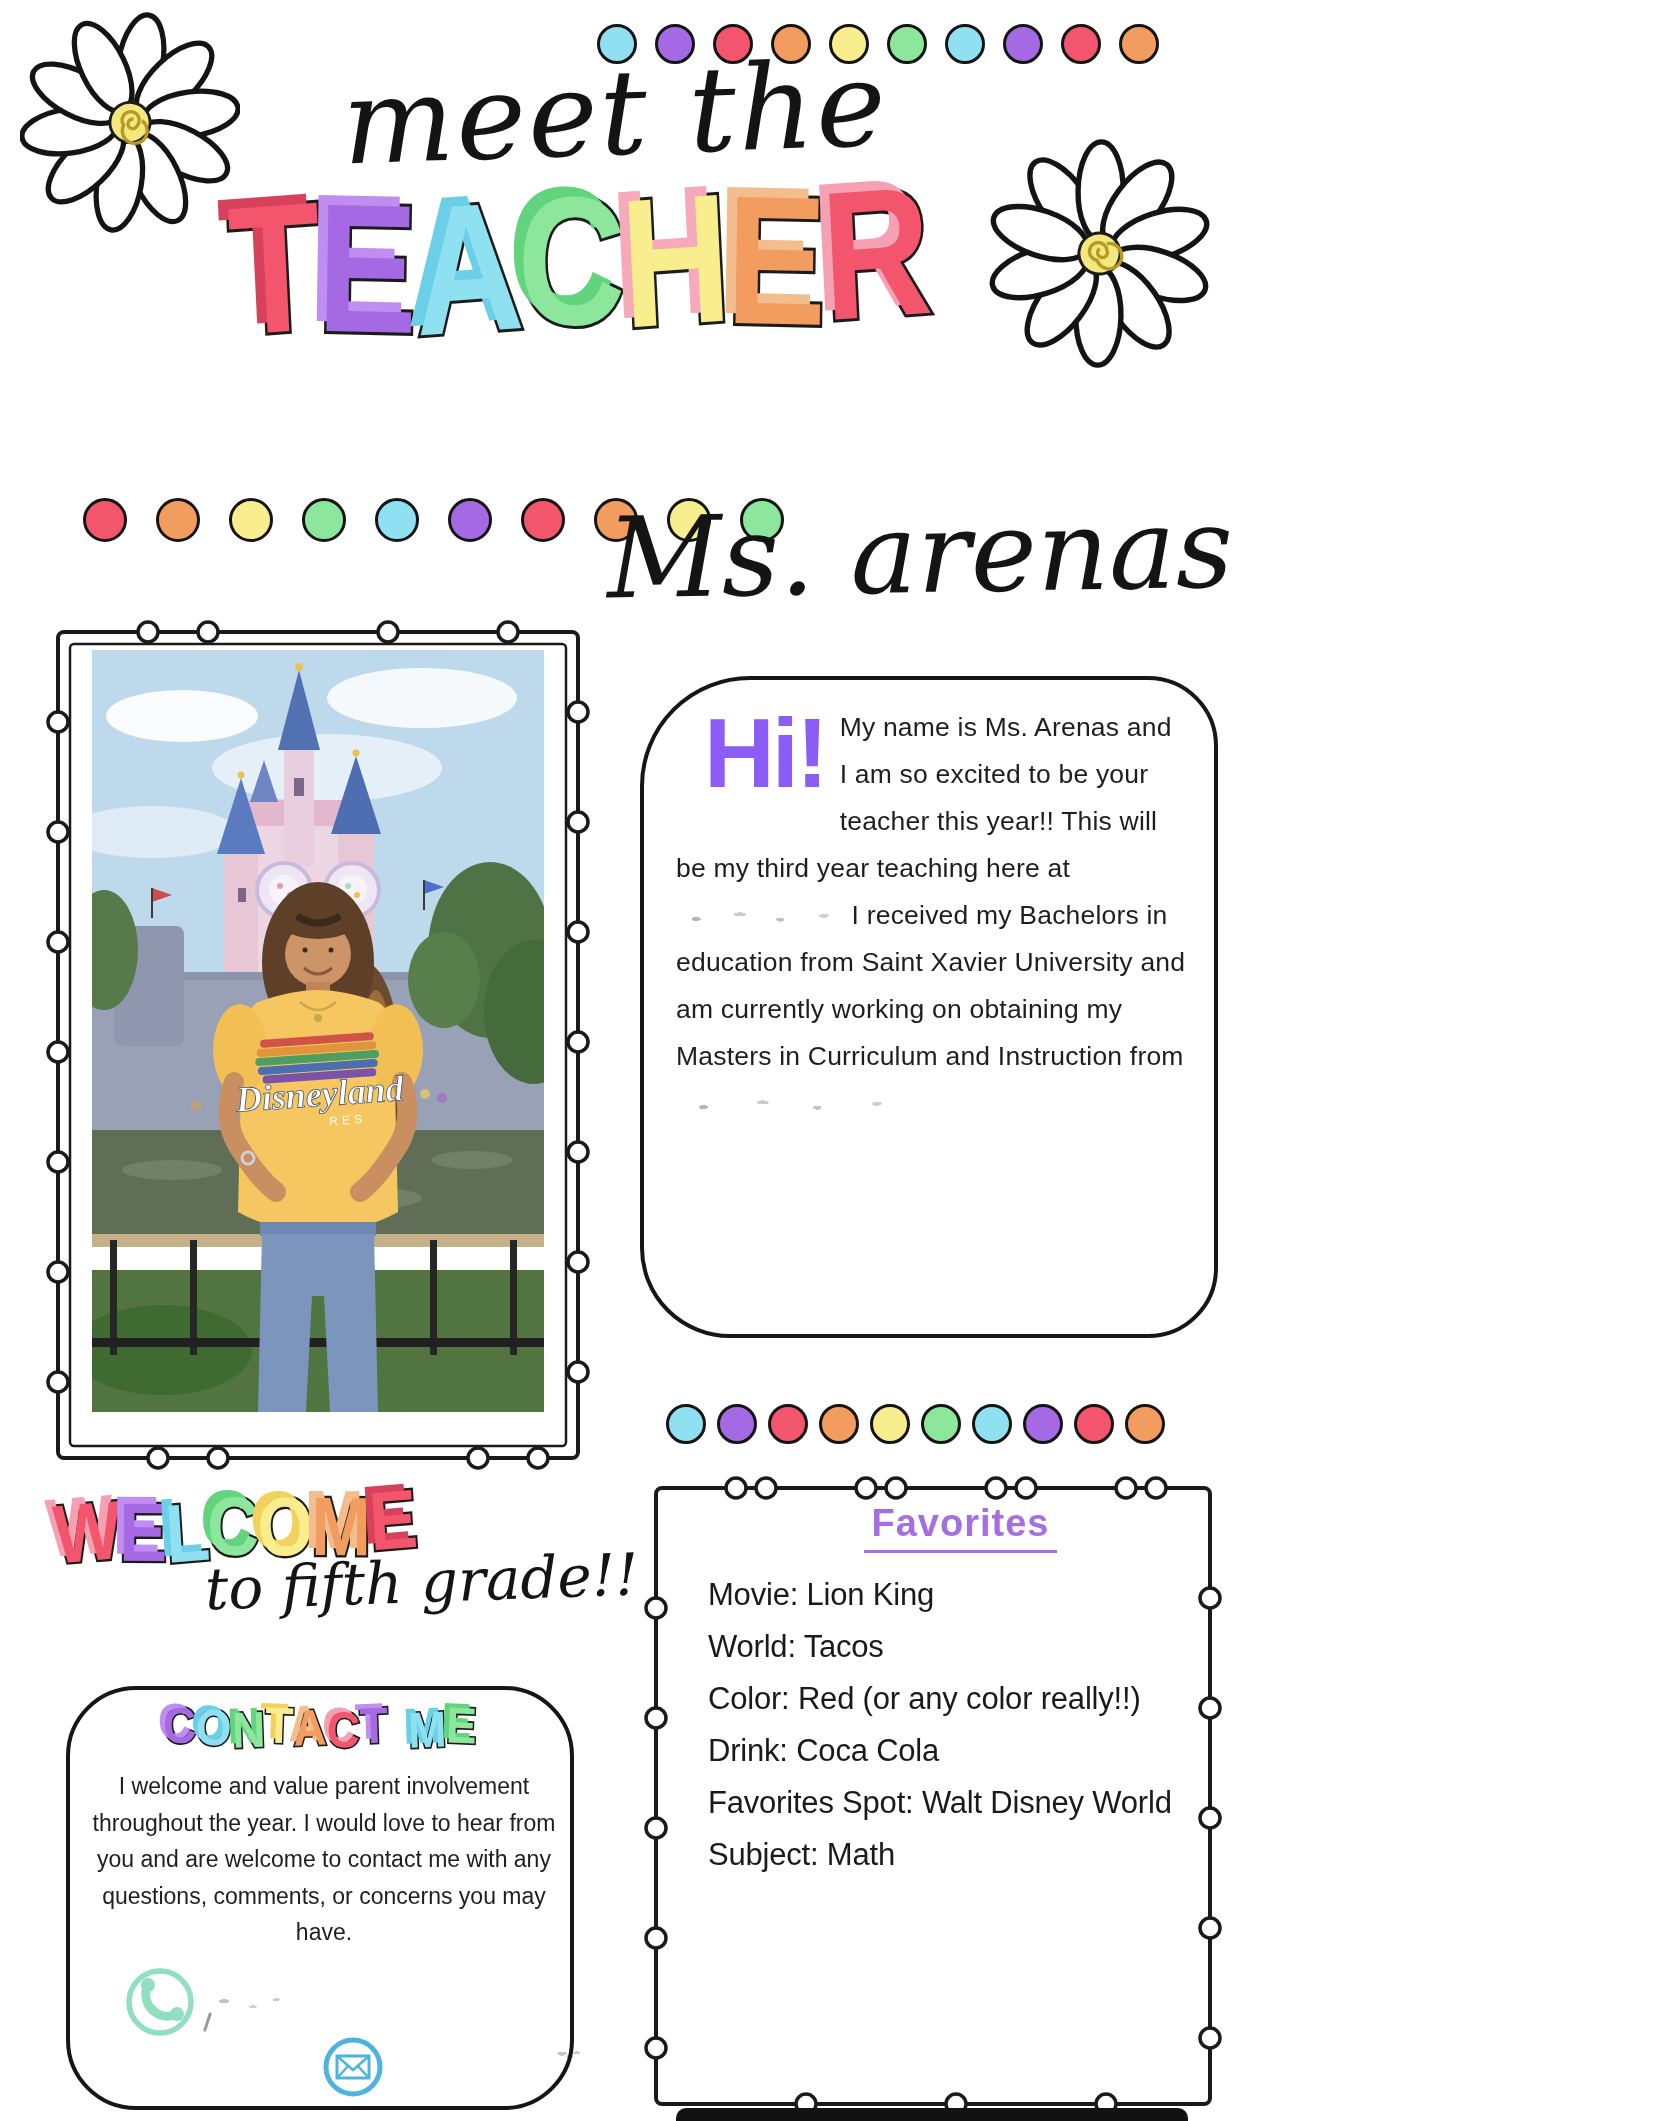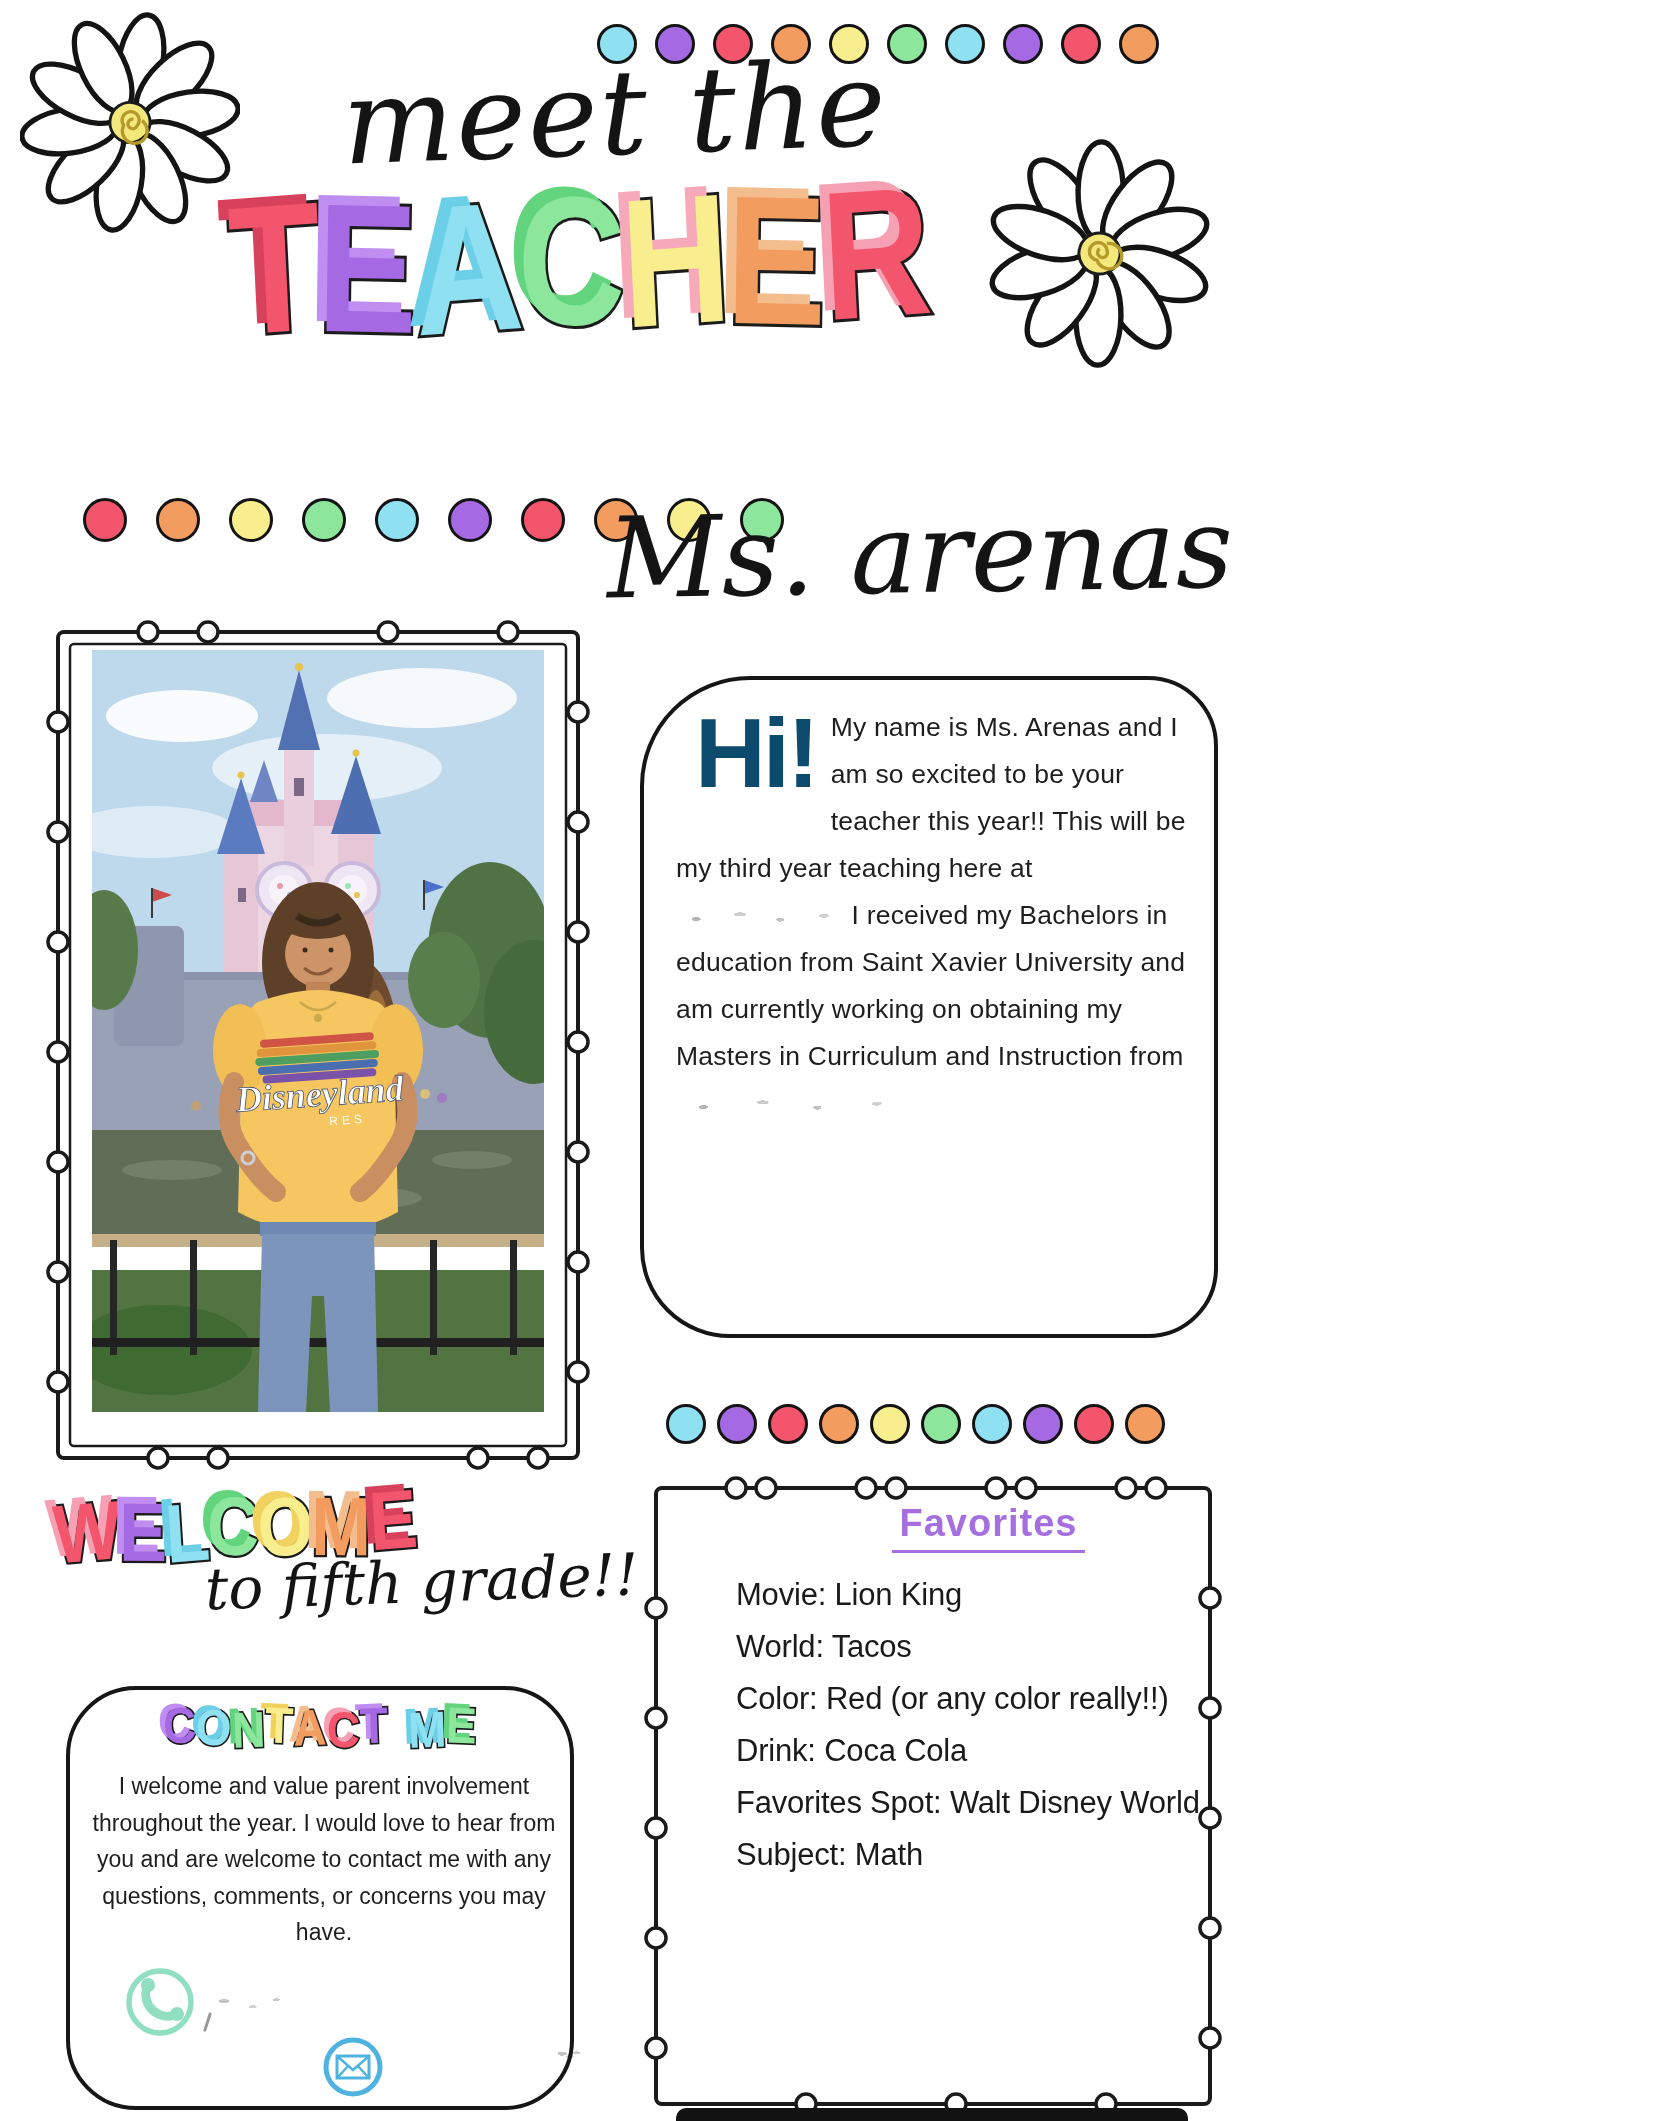--- a/index.html
+++ b/index.html
@@ -38,35 +38,35 @@
   .dots-mid { left:666px; top:1404px; }
   .dots-mid .dot { width:40px; height:40px; margin-right:11px; }
 
   
   .hi-box {
     left:640px; top:676px; width:578px; height:662px;
     border:4px solid #161616;
     border-radius:110px 70px 70px 90px;
     padding:24px 28px 18px 32px;
   }
-  .hi-word { float:left; font-size:98px; font-weight:800; color:#0c4a6e; line-height:0.92; letter-spacing:-3px; margin:4px 14px 0 19px; height:96px; }
+  .hi-word { float:left; font-size:98px; font-weight:800; color:#8b5cf6; line-height:0.92; letter-spacing:-3px; margin:4px 14px 0 28px; height:96px; }
   .hi-box p { font-size:26.5px; line-height:47px; color:#1e1e1e; letter-spacing:0.2px; }
   .hi-box p.p2 { text-indent:58px; }
   .redact { display:inline-block; vertical-align:middle; height:26px;
     background:
       radial-gradient(ellipse 9px 4px at 12% 58%, rgba(70,70,70,.40) 49%, transparent 51%),
       radial-gradient(ellipse 12px 4px at 38% 40%, rgba(70,70,70,.28) 49%, transparent 51%),
       radial-gradient(ellipse 8px 4px at 62% 60%, rgba(70,70,70,.33) 49%, transparent 51%),
       radial-gradient(ellipse 10px 4px at 88% 45%, rgba(70,70,70,.25) 49%, transparent 51%);
   }
   .redact-1 { width:168px; }
   .redact-2 { width:228px; }
 
   
-  .fav-content { left:736px; top:1502px; width:505px; }
+  .fav-content { left:708px; top:1502px; width:505px; }
   .fav-title { text-align:center; margin-bottom:16px; }
   .fav-title span { font-size:38px; font-weight:bold; color:#a56fe0; border-bottom:3px solid #a56fe0; padding:0 8px 5px; display:inline-block; letter-spacing:1px; }
   .fav-line { font-size:31px; line-height:52px; color:#1a1a1a; letter-spacing:-0.2px; }
 
   
   .contact-box { left:66px; top:1686px; width:508px; height:424px; border:4px solid #161616; border-radius:70px; }
   .contact-body { position:absolute; left:19px; top:78px; width:470px; text-align:center; font-size:23px; line-height:36.5px; color:#1e1e1e; }
   .scrawl { position:absolute; opacity:.55;
     background:
       radial-gradient(ellipse 10px 4px at 18% 40%, rgba(40,40,40,.5) 49%, transparent 51%),

